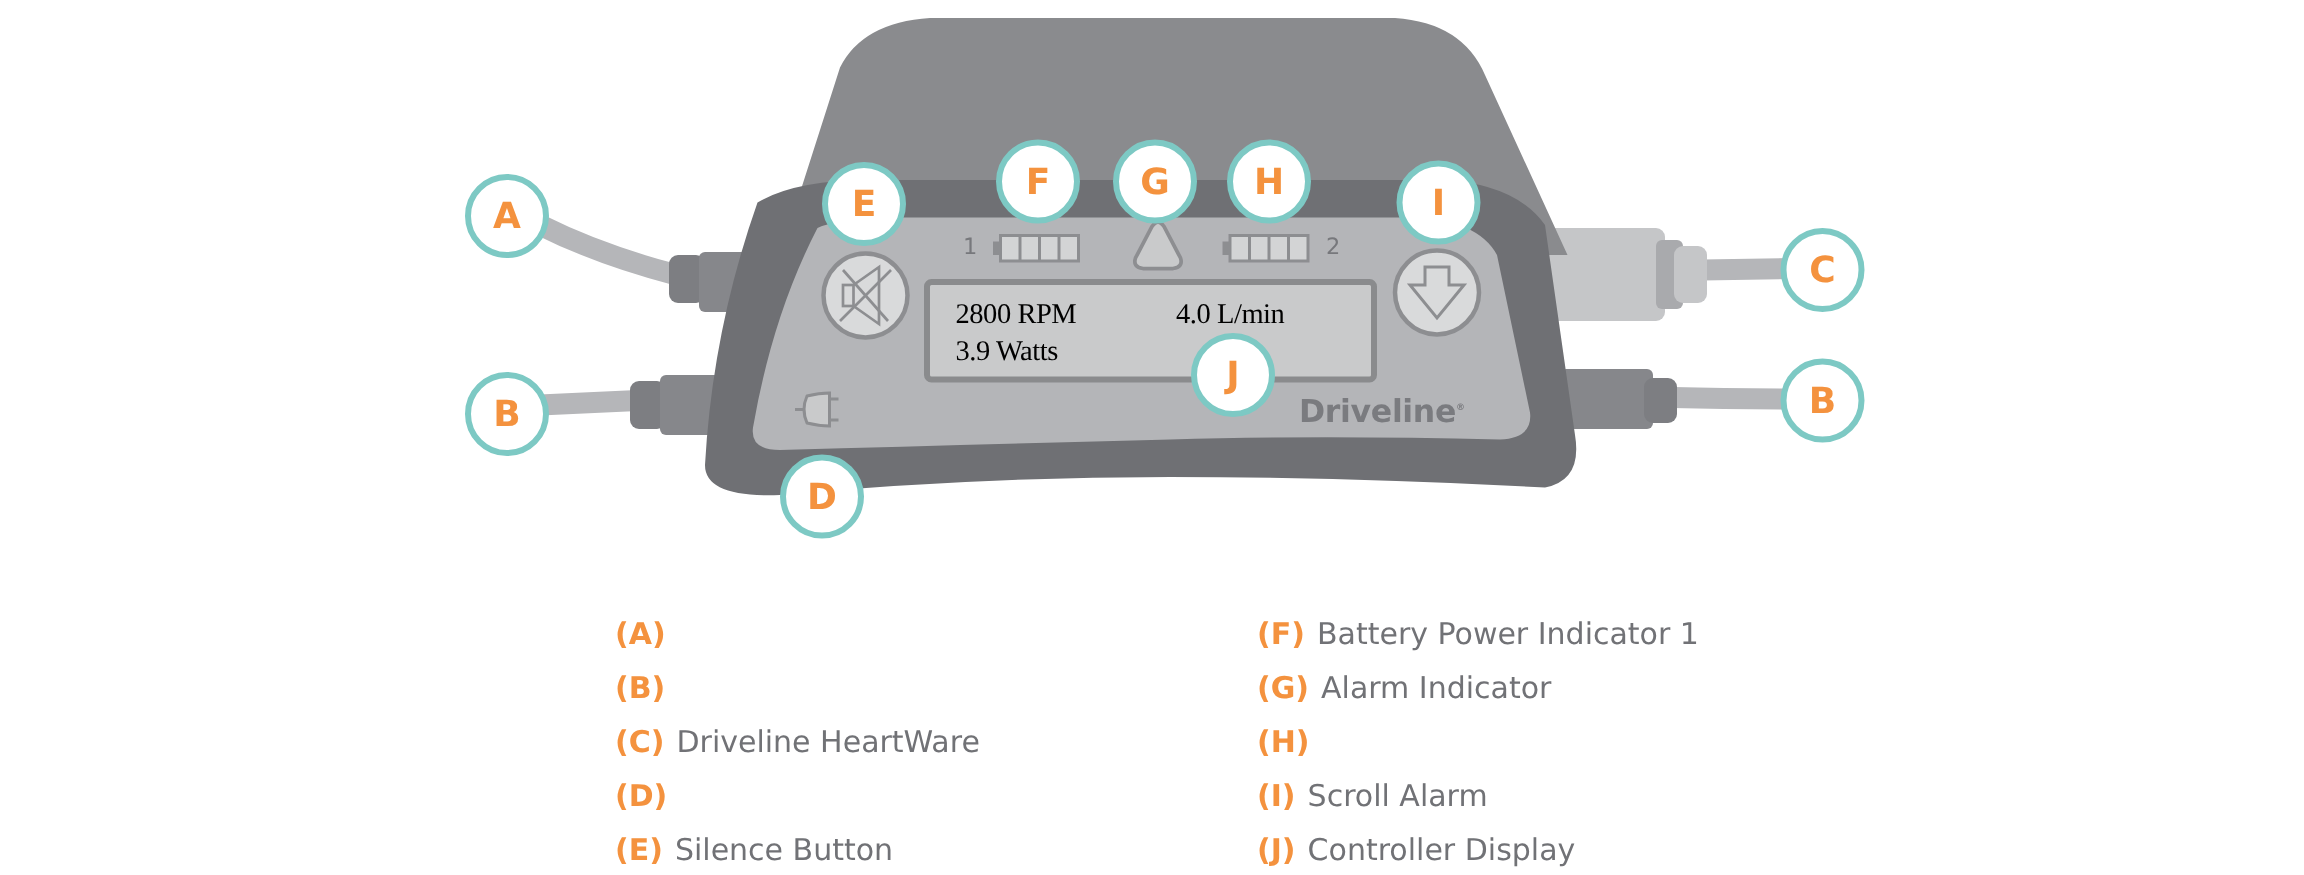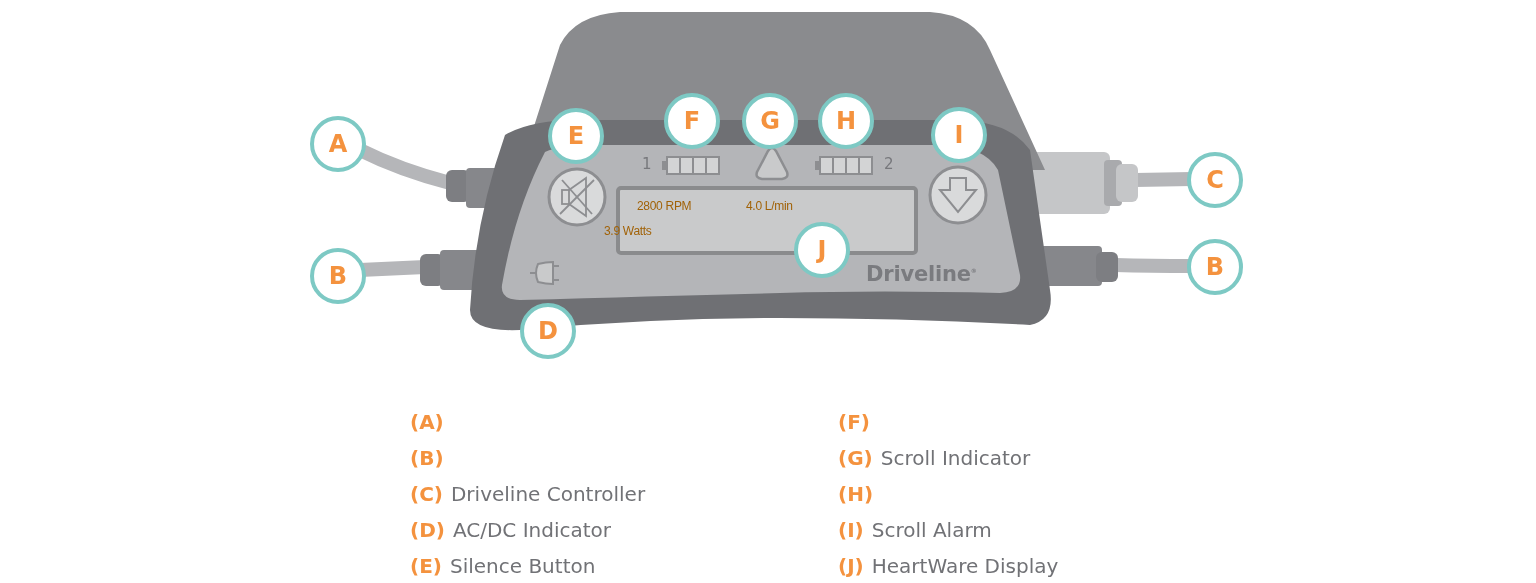--- a/index.html
+++ b/index.html
@@ -1,20 +1,20 @@
 <!DOCTYPE html>
 <html><head>
 <meta charset="utf-8">
 <style>
   html, body { margin: 0; padding: 0; background: #ffffff; }
   body { width: 1536px; height: 583px; position: relative; overflow: hidden;
          font-family: "DejaVu Sans", sans-serif; }
   #diagram { position: absolute; left: 0; top: 0; width: 1536px; height: 583px; }
-  .lcd-text { position: absolute; font-family: Liberation Sans, sans-serif; color: #a16207;
-              font-size: 12px; letter-spacing: -0.3px; white-space: nowrap; }
+  .lcd-text { position: absolute; font-family: Liberation Serif, serif; color: #000000;
+              font-size: 19px; letter-spacing: -0.3px; white-space: nowrap; }
   .bat-num { position: absolute; font-family: "DejaVu Sans", sans-serif; color: #77787c;
              font-size: 15px; }
   .brand { position: absolute; font-family: "DejaVu Sans", sans-serif; font-weight: bold;
            color: #7a7b7f; font-size: 21px; letter-spacing: -0.2px; white-space: nowrap; }
   .brand sup { font-size: 6px; vertical-align: super; }
   .callout { position: absolute; width: 48px; height: 48px; border-radius: 50%;
              border: 4px solid #7dc9c4; background: #ffffff; box-sizing: content-box;
              display: flex; align-items: center; justify-content: center; }
   .callout span { color: #f4923e; font-weight: bold; font-size: 24px;
                   font-family: "DejaVu Sans", sans-serif; line-height: 1; }
@@ -116,22 +116,22 @@
       <g stroke="#8d8e91" stroke-width="2" fill="#c9cacb">
         <line x1="530" y1="273" x2="538" y2="273"></line>
         <path d="M 538 264 Q 546 262 553 262 L 553 284 Q 546 284 538 282 Q 534 273 538 264 Z"></path>
         <line x1="553" y1="266" x2="559" y2="266"></line>
         <line x1="553" y1="280" x2="559" y2="280"></line>
       </g>
     </g>
   </svg>
 
   <div class="lcd-text" style="left:637px; top:199px;">2800 RPM</div>
-  <div class="lcd-text" style="left:746px; top:199px;">4.0 L/min</div>
-  <div class="lcd-text" style="left:604px; top:224px;text-align:center;">3.9 Watts</div>
+  <div class="lcd-text" style="left:784px; top:199px;">4.0 L/min</div>
+  <div class="lcd-text" style="left:637px; top:224px;text-align:center;">3.9 Watts</div>
 
   <div class="bat-num" style="left:642px; top:155px;">1</div>
   <div class="bat-num" style="left:884px; top:155px;">2</div>
 
   <div class="brand" style="left:866px; top:262px;">
     <span>Driveline</span><sup>®</sup>
   </div>
 
   <div class="callout" style="left:310px; top:116px;">
       <span>A</span>
@@ -169,45 +169,45 @@
 
   <div class="legend" style="left:410px; top:409px;">
     <div class="row" style="top:0px;">
         <span class="key">(A)</span>
       </div>
     <div class="row" style="top:36px;">
         <span class="key">(B)</span>
       </div>
     <div class="row" style="top:72px;">
         <span class="key">(C)</span>
-        <span>Driveline Controller</span>
+        <span>Driveline HeartWare</span>
       </div>
     <div class="row" style="top:108px;">
         <span class="key">(D)</span>
-        <span>AC/DC Indicator</span>
       </div>
     <div class="row" style="top:144px;">
         <span class="key">(E)</span>
         <span>Silence Button</span>
       </div>
   </div>
 
   <div class="legend" style="left:838px; top:409px;">
     <div class="row" style="top:0px;">
         <span class="key">(F)</span>
+        <span>Battery Power Indicator 1</span>
       </div>
     <div class="row" style="top:36px;">
         <span class="key">(G)</span>
-        <span>Scroll Indicator</span>
+        <span>Alarm Indicator</span>
       </div>
     <div class="row" style="top:72px;">
         <span class="key">(H)</span>
       </div>
     <div class="row" style="top:108px;">
         <span class="key">(I)</span>
         <span>Scroll Alarm</span>
       </div>
     <div class="row" style="top:144px;">
         <span class="key">(J)</span>
-        <span>HeartWare Display</span>
+        <span>Controller Display</span>
       </div>
   </div>
 </div>
 
 </body></html>

